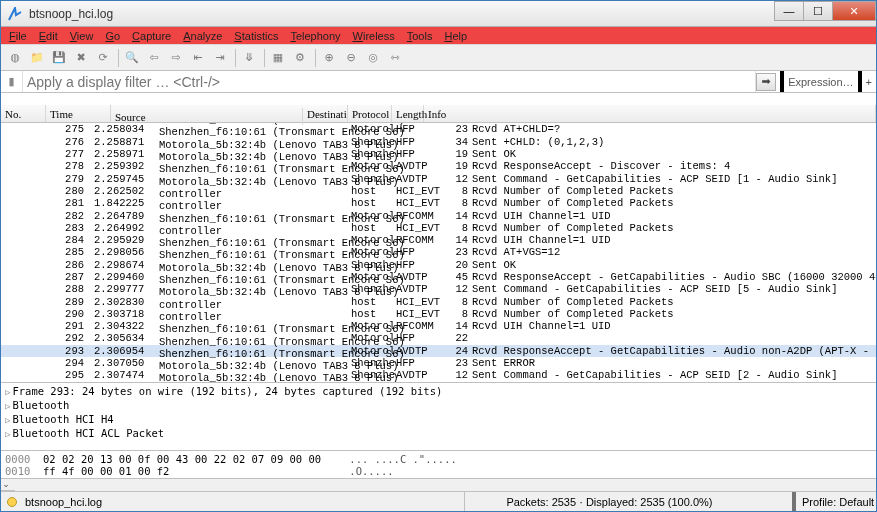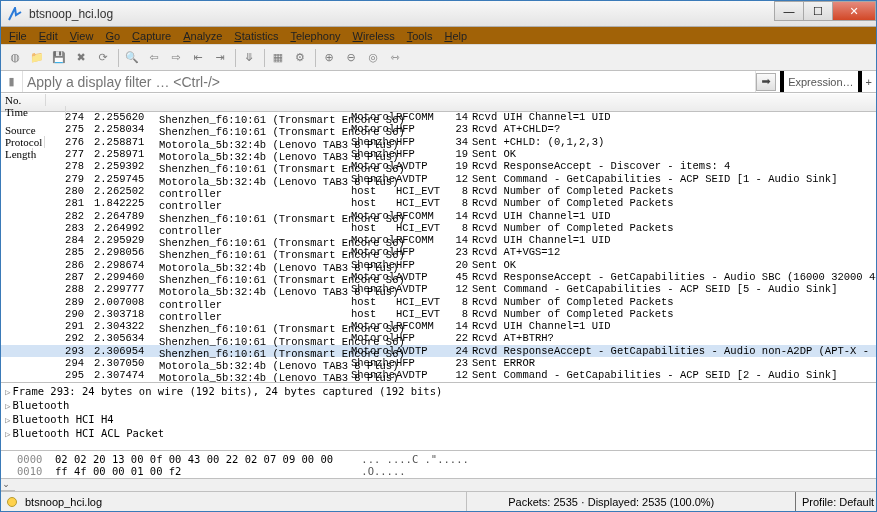--- a/index.html
+++ b/index.html
@@ -3,57 +3,57 @@
 <meta charset="utf-8">
 <style>
 * { margin:0; padding:0; box-sizing:border-box; }
 body { font-family:"Segoe UI",Tahoma,sans-serif; font-size:11px; background:#f0f0f0; width:877px; height:512px; overflow:hidden; border:1px solid #3a7ab8; display:flex; flex-direction:column; }
 .titlebar { height:26px; background:linear-gradient(#f8f8f8,#e4e4e4); display:flex; align-items:center; padding-left:6px; border-bottom:1px solid #b0b0b0; position:relative; }
 .titlebar .app-icon { width:16px; height:16px; margin-right:6px; display:inline-flex; align-items:center; justify-content:center; }
 .titlebar .title { font-size:12px; color:#333; }
 .win-btns { position:absolute; right:0; top:0; display:flex; }
 .win-btn { width:30px; height:20px; border:1px solid #a8a8a8; background:linear-gradient(#f2f2f2,#dcdcdc); display:flex; align-items:center; justify-content:center; font-size:11px; margin-left:-1px; }
 .win-btn.close { background:linear-gradient(#e58a7d,#d24726); color:#fff; width:44px; }
-.menubar { height:18px; background:#a16207; display:flex; align-items:center; padding-left:2px; border-bottom:1px solid #d8d8d8; font-size:11px; }
+.menubar { height:18px; background:#ef4444; display:flex; align-items:center; padding-left:2px; border-bottom:1px solid #d8d8d8; font-size:11px; }
 .menubar span { padding:0 6px; cursor:default; color:#222; }
 .menubar span u { text-decoration:underline; }
 .toolbar { height:26px; background:#f0f0f0; display:flex; align-items:center; padding-left:4px; border-bottom:1px solid #c0c0c0; }
 .tb-btn { width:20px; height:20px; margin-right:2px; display:flex; align-items:center; justify-content:center; color:#555; cursor:pointer; opacity:0.75; }
 .tb-sep { width:1px; height:18px; background:#c0c0c0; margin:0 3px; }
 .filterbar { height:22px; background:#fff; display:flex; align-items:center; border-bottom:1px solid #c0c0c0; }
 .filter-icon { width:22px; height:100%; display:flex; align-items:center; justify-content:center; color:#888; border-right:1px solid #e0e0e0; }
 .filter-input { flex:1; border:none; outline:none; padding-left:4px; font-size:14px; color:#999; }
 .filter-right { display:flex; align-items:center; border-left:1px solid #e0e0e0; height:100%; }
 .filter-btn { padding:0 4px; color:#555; height:100%; display:flex; align-items:center; font-size:11px; border-left:4px solid #000000; }
 .arrow-btn { width:20px; height:18px; background:linear-gradient(#fafafa,#e0e0e0); border:1px solid #b0b0b0; display:flex; align-items:center; justify-content:center; color:#444; margin-right:4px; }
 .collapse-btn { width:14px; text-align:center; color:#555; padding-right:4px; }
 .pkt-list { flex:1; overflow-y:scroll; overflow-x:hidden; background:#fff; border-bottom:1px solid #c0c0c0; font-family:Consolas,"Courier New",monospace; font-size:10.5px; color:#000; }
-.pkt-header { display:flex; background:linear-gradient(#fafafa,#ececec); border-bottom:1px solid #c0c0c0; position:sticky; top:1px; height:18px; font-family:"Segoe UI"; font-size:11px;flex-direction:column; }
+.pkt-header { display:flex; background:linear-gradient(#fafafa,#ececec); border-bottom:1px solid #c0c0c0; position:sticky; top:12px; height:18px; align-items:center; font-family:"Segoe UI"; font-size:11px; }
 .pkt-header>div { border-right:1px solid #d8d8d8; padding-left:4px; height:100%; display:flex; align-items:center; }
 .row { display:flex; height:12.3px; align-items:center; white-space:nowrap; }
 .row.sel { background:#d3e3f5; }
 .col-no { width:45px; text-align:right; padding-right:6px; }
 .row .col-no { padding-right:10px;margin-left:48px; }
 .col-time { width:65px; }
 .col-src { width:192px;margin-top:6px; }
 .col-dst { width:45px; overflow:hidden; }
 .col-proto { width:44px; }
 .col-len { width:32px; text-align:right; padding-right:4px; }
 .col-info { flex:1; overflow:hidden; }
 .details { height:68px; background:#fff; border-bottom:1px solid #c0c0c0; overflow:auto; font-family:Consolas,monospace; font-size:10.5px; padding:2px 4px; }
 .details div { line-height:13px; }
 .tri { color:#888; margin-right:2px; font-size:9px; }
 .hexview { height:28px; background:#fff; overflow:hidden; font-family:Consolas,monospace; font-size:10.5px; padding:2px 4px; line-height:12px; border-bottom:1px solid #c0c0c0; }
-.hex-offset { color:#888; display:inline-block; width:38px;margin-left:12px; }
+.hex-offset { color:#888; display:inline-block; width:38px; }
 .hex-bytes { display:inline-block; width:300px; }
 .hex-ascii { color:#555; }
 .statusbar { height:20px; background:#f0f0f0; display:flex; align-items:center; border-top:1px solid #c0c0c0; font-size:11px; }
 .status-ball { margin:0 6px; width:10px; height:10px; border-radius:50%; background:#ffd24d; border:1px solid #b89c30; }
 .status-file { flex:2; padding-left:2px; border-right:1px solid #c0c0c0; height:100%; display:flex; align-items:center; }
-.status-pkts { flex:1.3; padding-left:6px; border-right:1px solid #737373; height:100%; display:flex; align-items:center;margin-left:35px; }
+.status-pkts { flex:1.3; padding-left:6px; border-right:4px solid #737373; height:100%; display:flex; align-items:center;margin-left:35px; }
 .status-profile { width:80px; padding-left:6px; height:100%; display:flex; align-items:center; }
 ::-webkit-scrollbar { width:16px; height:16px; }
 ::-webkit-scrollbar-track { background:#f0f0f0; }
 ::-webkit-scrollbar-thumb { background:#c0c0c0; border:1px solid #a0a0a0; }
 </style>
 </head>
 <body>
 
 <div class="titlebar">
   <span class="app-icon">
@@ -258,21 +258,21 @@
         <div class="col-no">288</div>
         <div class="col-time">2.299777</div>
         <div class="col-src">Motorola_5b:32:4b (Lenovo TAB3 8 Plus)</div>
         <div class="col-dst">Shenzhen…</div>
         <div class="col-proto">AVDTP</div>
         <div class="col-len">12</div>
         <div class="col-info">Sent Command - GetCapabilities - ACP SEID [5 - Audio Sink]</div>
       </div>
       <div class="row">
         <div class="col-no">289</div>
-        <div class="col-time">2.007008</div>
+        <div class="col-time">2.302830</div>
         <div class="col-src">controller</div>
         <div class="col-dst">host</div>
         <div class="col-proto">HCI_EVT</div>
         <div class="col-len">8</div>
         <div class="col-info">Rcvd Number of Completed Packets</div>
       </div>
       <div class="row">
         <div class="col-no">290</div>
         <div class="col-time">2.303718</div>
         <div class="col-src">controller</div>
@@ -290,21 +290,20 @@
         <div class="col-len">14</div>
         <div class="col-info">Rcvd UIH Channel=1 UID</div>
       </div>
       <div class="row">
         <div class="col-no">292</div>
         <div class="col-time">2.305634</div>
         <div class="col-src">Shenzhen_f6:10:61 (Tronsmart Encore S6)</div>
         <div class="col-dst">Motorola…</div>
         <div class="col-proto">HFP</div>
         <div class="col-len">22</div>
-        <div class="col-info">Rcvd AT+BTRH?</div>
       </div>
       <div class="row sel">
         <div class="col-no">293</div>
         <div class="col-time">2.306954</div>
         <div class="col-src">Shenzhen_f6:10:61 (Tronsmart Encore S6)</div>
         <div class="col-dst">Motorola…</div>
         <div class="col-proto">AVDTP</div>
         <div class="col-len">24</div>
         <div class="col-info">Rcvd ResponseAccept - GetCapabilities - Audio non-A2DP (APT-X - 16000 32000 44100 48000, Stereo)</div>
       </div>

